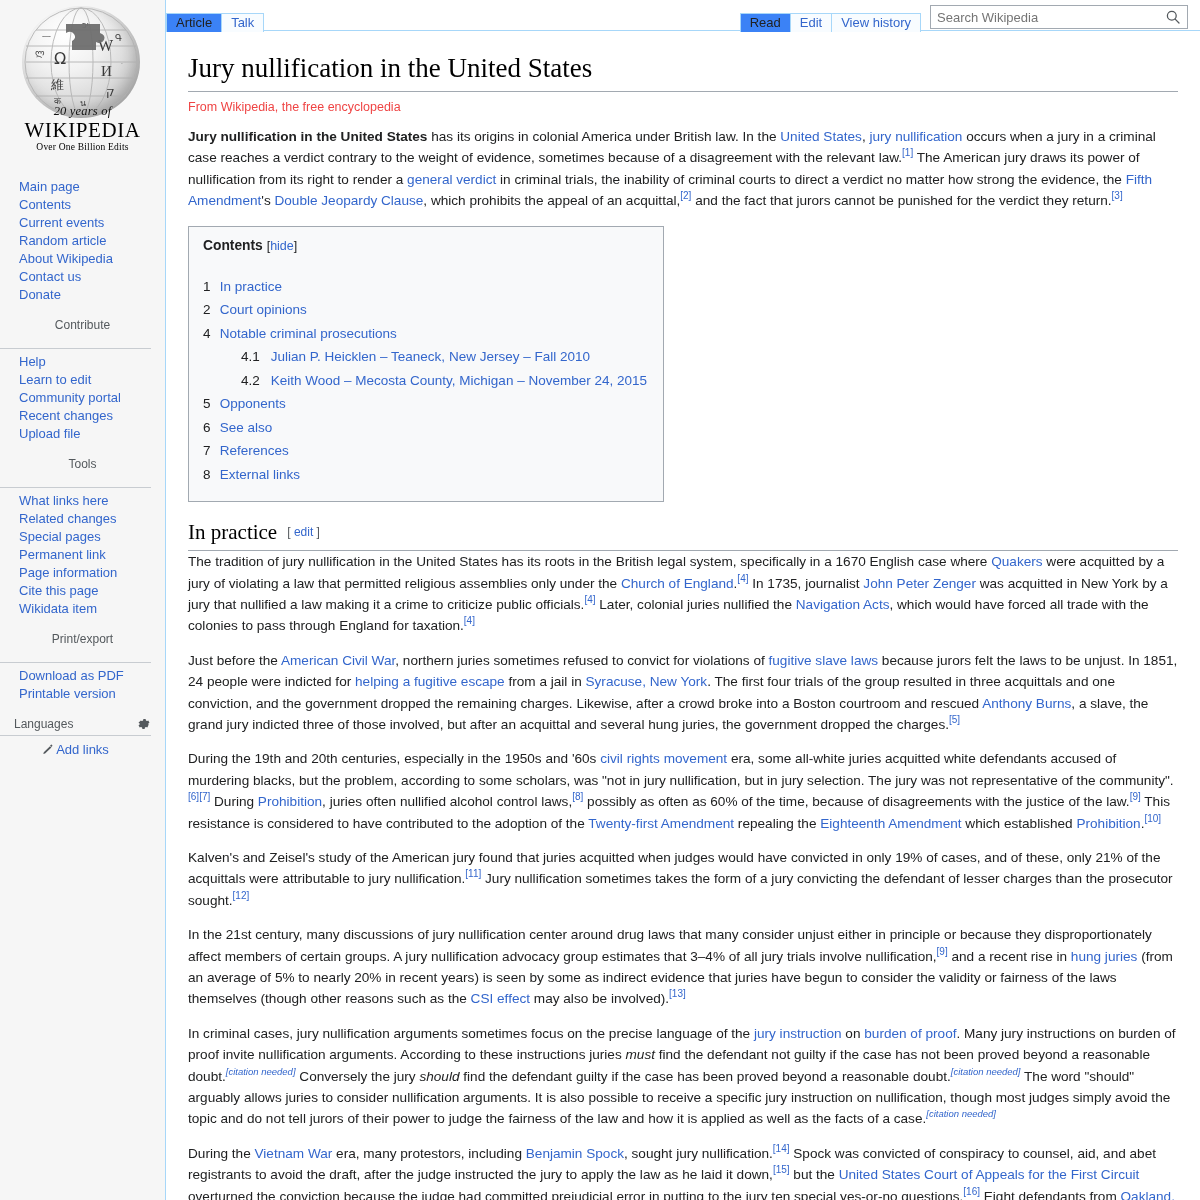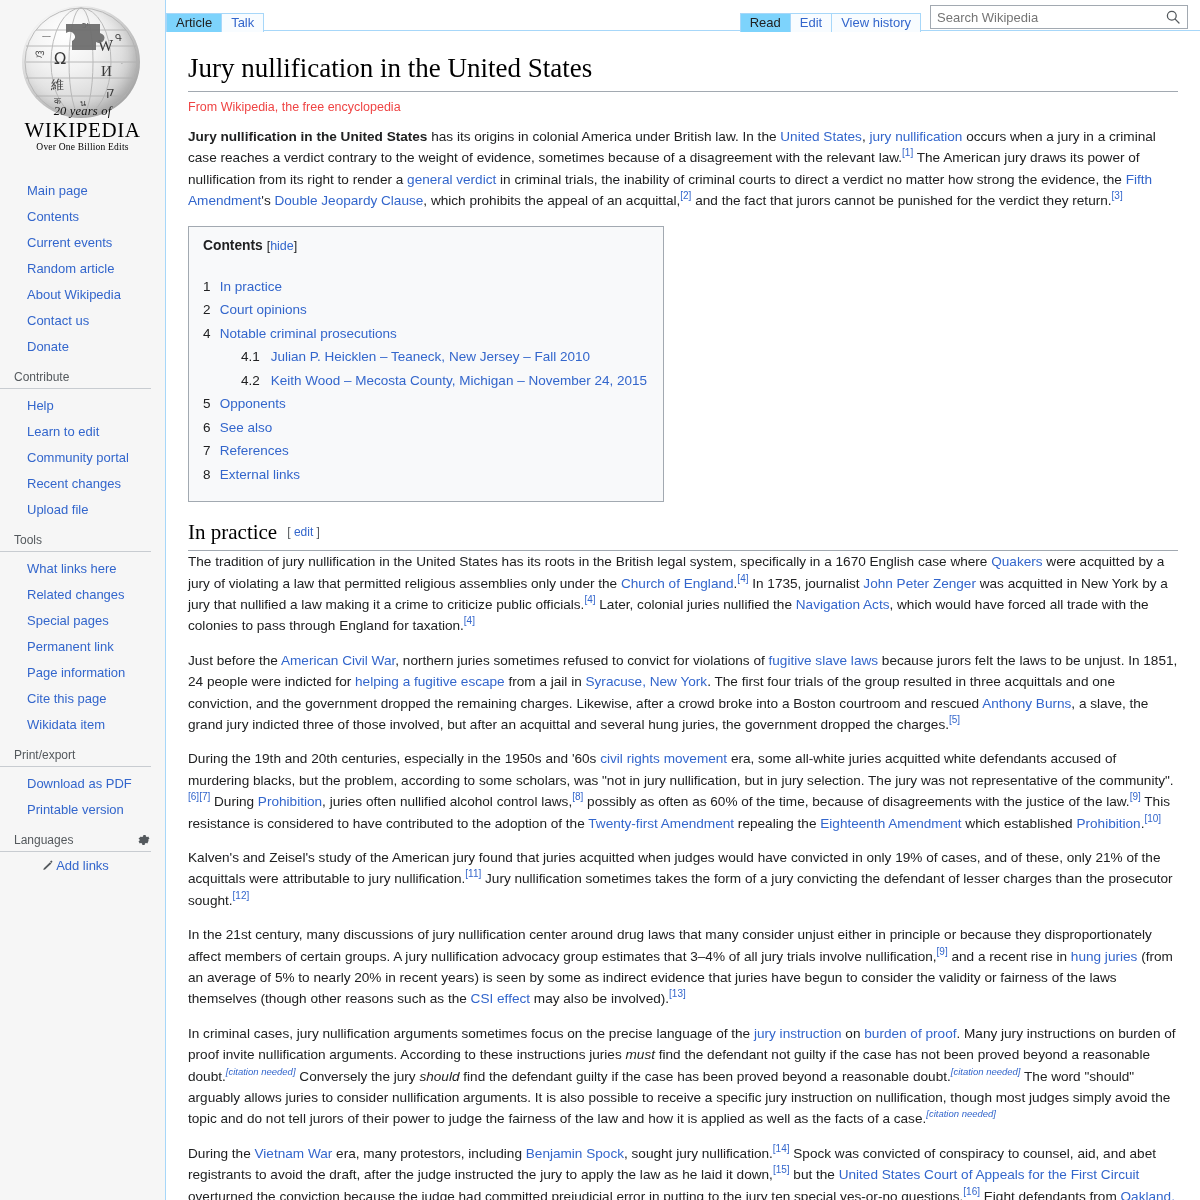--- a/index.html
+++ b/index.html
@@ -51,26 +51,27 @@
   .wordmark .wp {
     display: block; font-size: 21px; letter-spacing: .6px; line-height: 24px;
   }
   .wordmark .tag {
     display: block; font-size: 9.5px; letter-spacing: .2px; line-height: 11px;
   }
 
   .nav-section { padding: 0 0 0 0; margin-bottom: 12px; }
   .nav-heading {
     color: #54595d; font-size: 12px;
-    padding: 0 0 4px 14px; margin: 14px 0 2px 0;
+    padding: 0 0 16px 14px; margin: 14px 0 2px 0;
     border-bottom: 1px solid #c8ccd1;
     margin-right: 14px;
+    text-align: center;
   }
   .nav-list { list-style: none; margin: 4px 0 0 0; padding: 0; }
-  .nav-list li { padding: 0; margin: 8px; }
+  .nav-list li { padding: 0; margin: 0; }
   .nav-list li a {
     display: block; font-size: 13px; line-height: 18px;
     padding: 0 0 0 19px; color: #3366cc;
   }
   .nav-top { padding-top: 24px; }
   .lang-heading-row {
     display: flex; align-items: center; justify-content: space-between;
     margin: 14px 14px 2px 0; padding: 0 0 4px 14px;
     border-bottom: 1px solid #c8ccd1;
   }
@@ -110,21 +111,21 @@
     background: #ffffff;
     border-left: 1px solid #a7d7f9;
     border-right: 1px solid #a7d7f9;
     border-top: 1px solid #a7d7f9;
     margin-right: -1px;
     height: 19px;
     color: #3366cc;
     position: relative;
     top: 0;
   }
-  .tab.selected { color: #202122; background: #7dd3fc; }
+  .tab.selected { color: #202122; background: #3b82f6; }
   .tab.inactive { background: #f8fcff; }
   .searchbox {
     margin-left: 10px; margin-right: 12px;
     position: relative; top: -8px;
     width: 258px; height: 24px;
     border: 1px solid #a2a9b1;
     background: #ffffff;
     display: flex; align-items: center;
   }
   .searchbox input {

